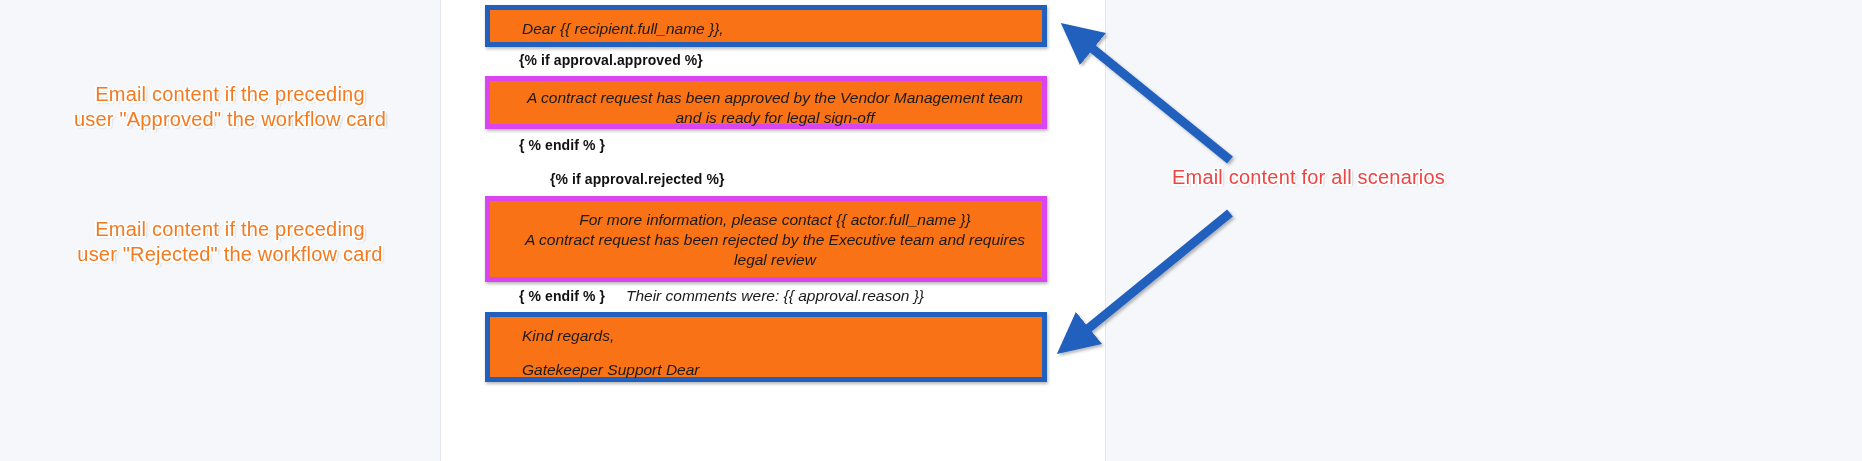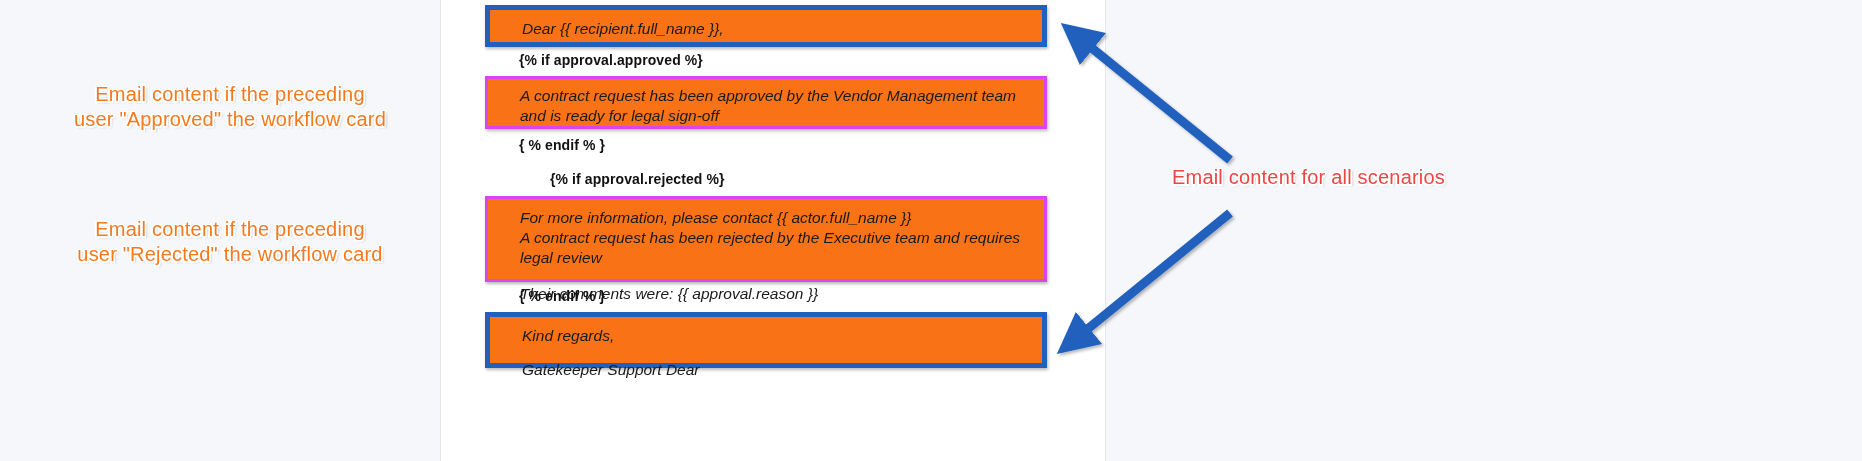--- a/index.html
+++ b/index.html
@@ -36,21 +36,21 @@
     border-right: 1px solid #e3e6ea;
   }
 
   
   .email-block {
     position: absolute;
     background: #f97316;
     box-shadow: 1px 2px 3px rgba(0,0,0,0.28);
   }
   .email-block.blue   { border: 5px solid #2260be; }
-  .email-block.orange { border: 3px solid #d946ef; }
+  .email-block.orange { border: 5px solid #d946ef; text-align: center; }
 
   .email-line {
     font-style: italic;
     font-size: 15.5px;
     line-height: 20px;
     color: #1a1a1a;
     white-space: pre-wrap;
   }
 
   .email-inner {
@@ -136,21 +136,21 @@
     <div class="email-inner">
       <div class="email-line">For more information, please contact {{ actor.full_name }}</div>
       <div class="email-line">A contract request has been rejected by the Executive team and requires legal review</div>
       <div class="email-line" style="height:16px;">&nbsp;</div>
       <div class="email-line">Their comments were: {{ approval.reason }}</div>
     </div>
   </div>
 
   <div class="tag-line" style="left:519px; top:288px;">{ % endif % }</div>
 
-  <div class="email-block blue" style="left:485px; top:312px; width:562px; height:56px;">
+  <div class="email-block blue" style="left:485px; top:312px; width:562px; height:70px;">
     <div class="email-inner">
       <div class="email-line">Kind regards,</div>
       <div class="email-line" style="height:14px;">&nbsp;</div>
       <div class="email-line">Gatekeeper Support Dear</div>
     </div>
   </div>
 
   <div class="callout orange" style="left:60px; top:82px; width:340px;">Email content if the preceding
 user "Approved" the workflow card</div>
 

